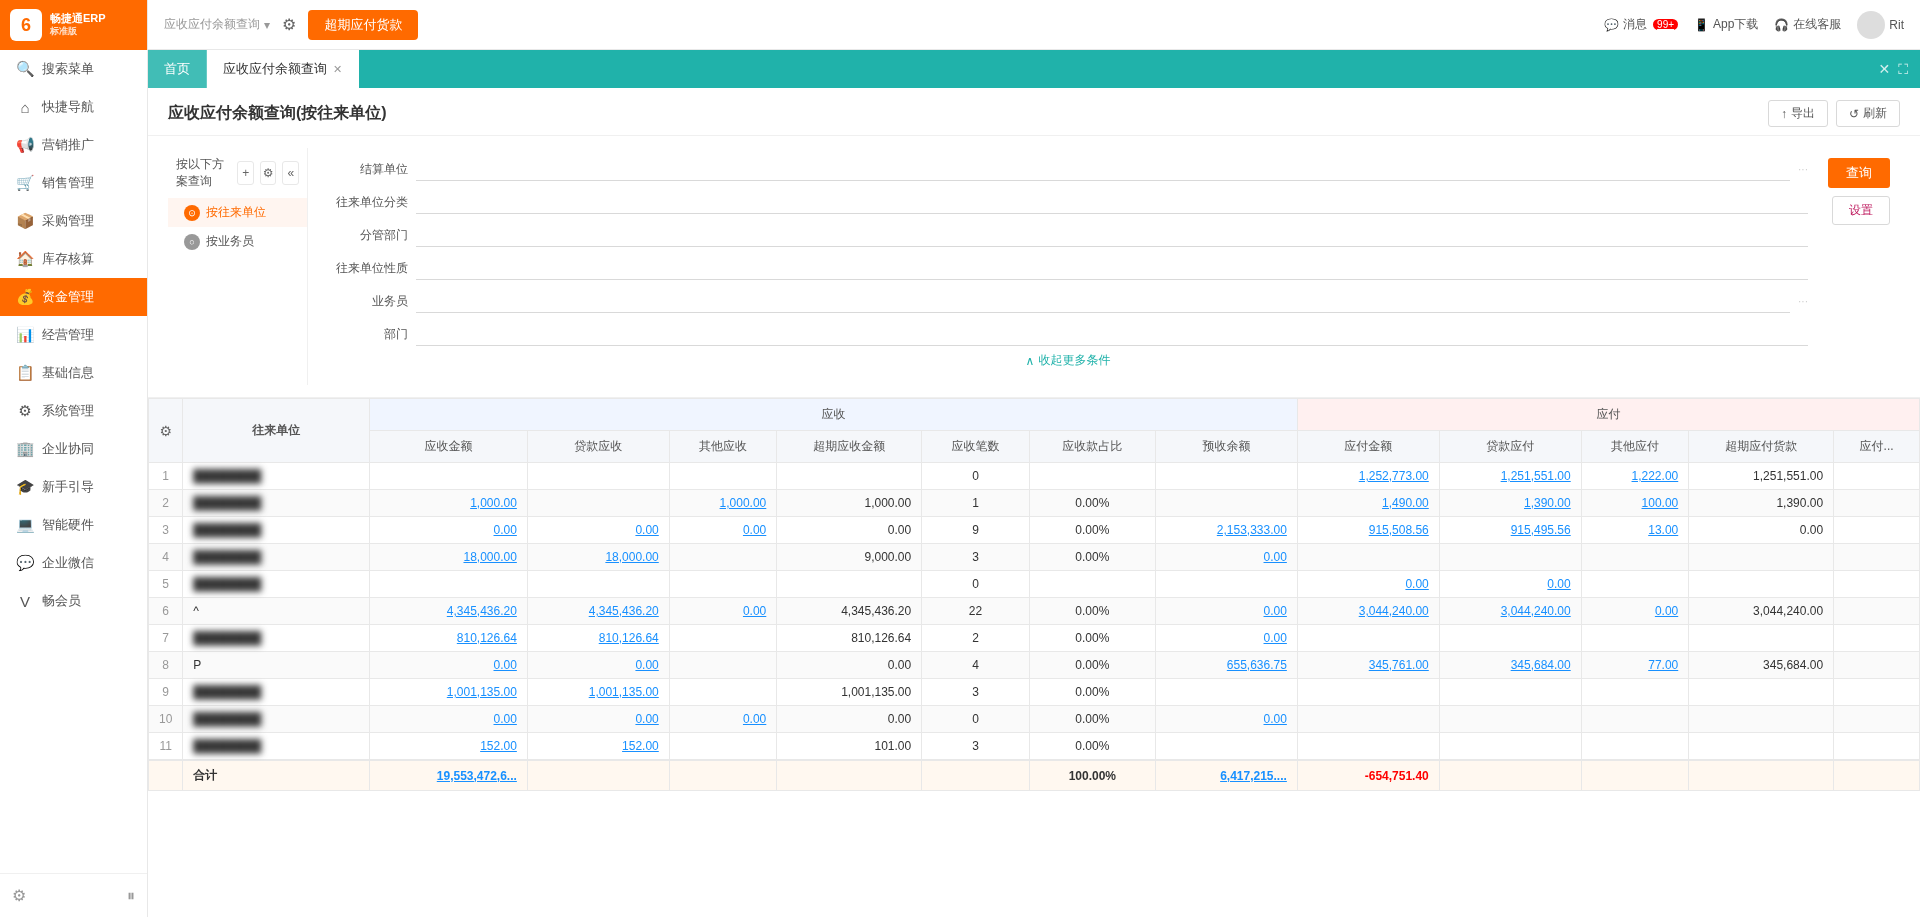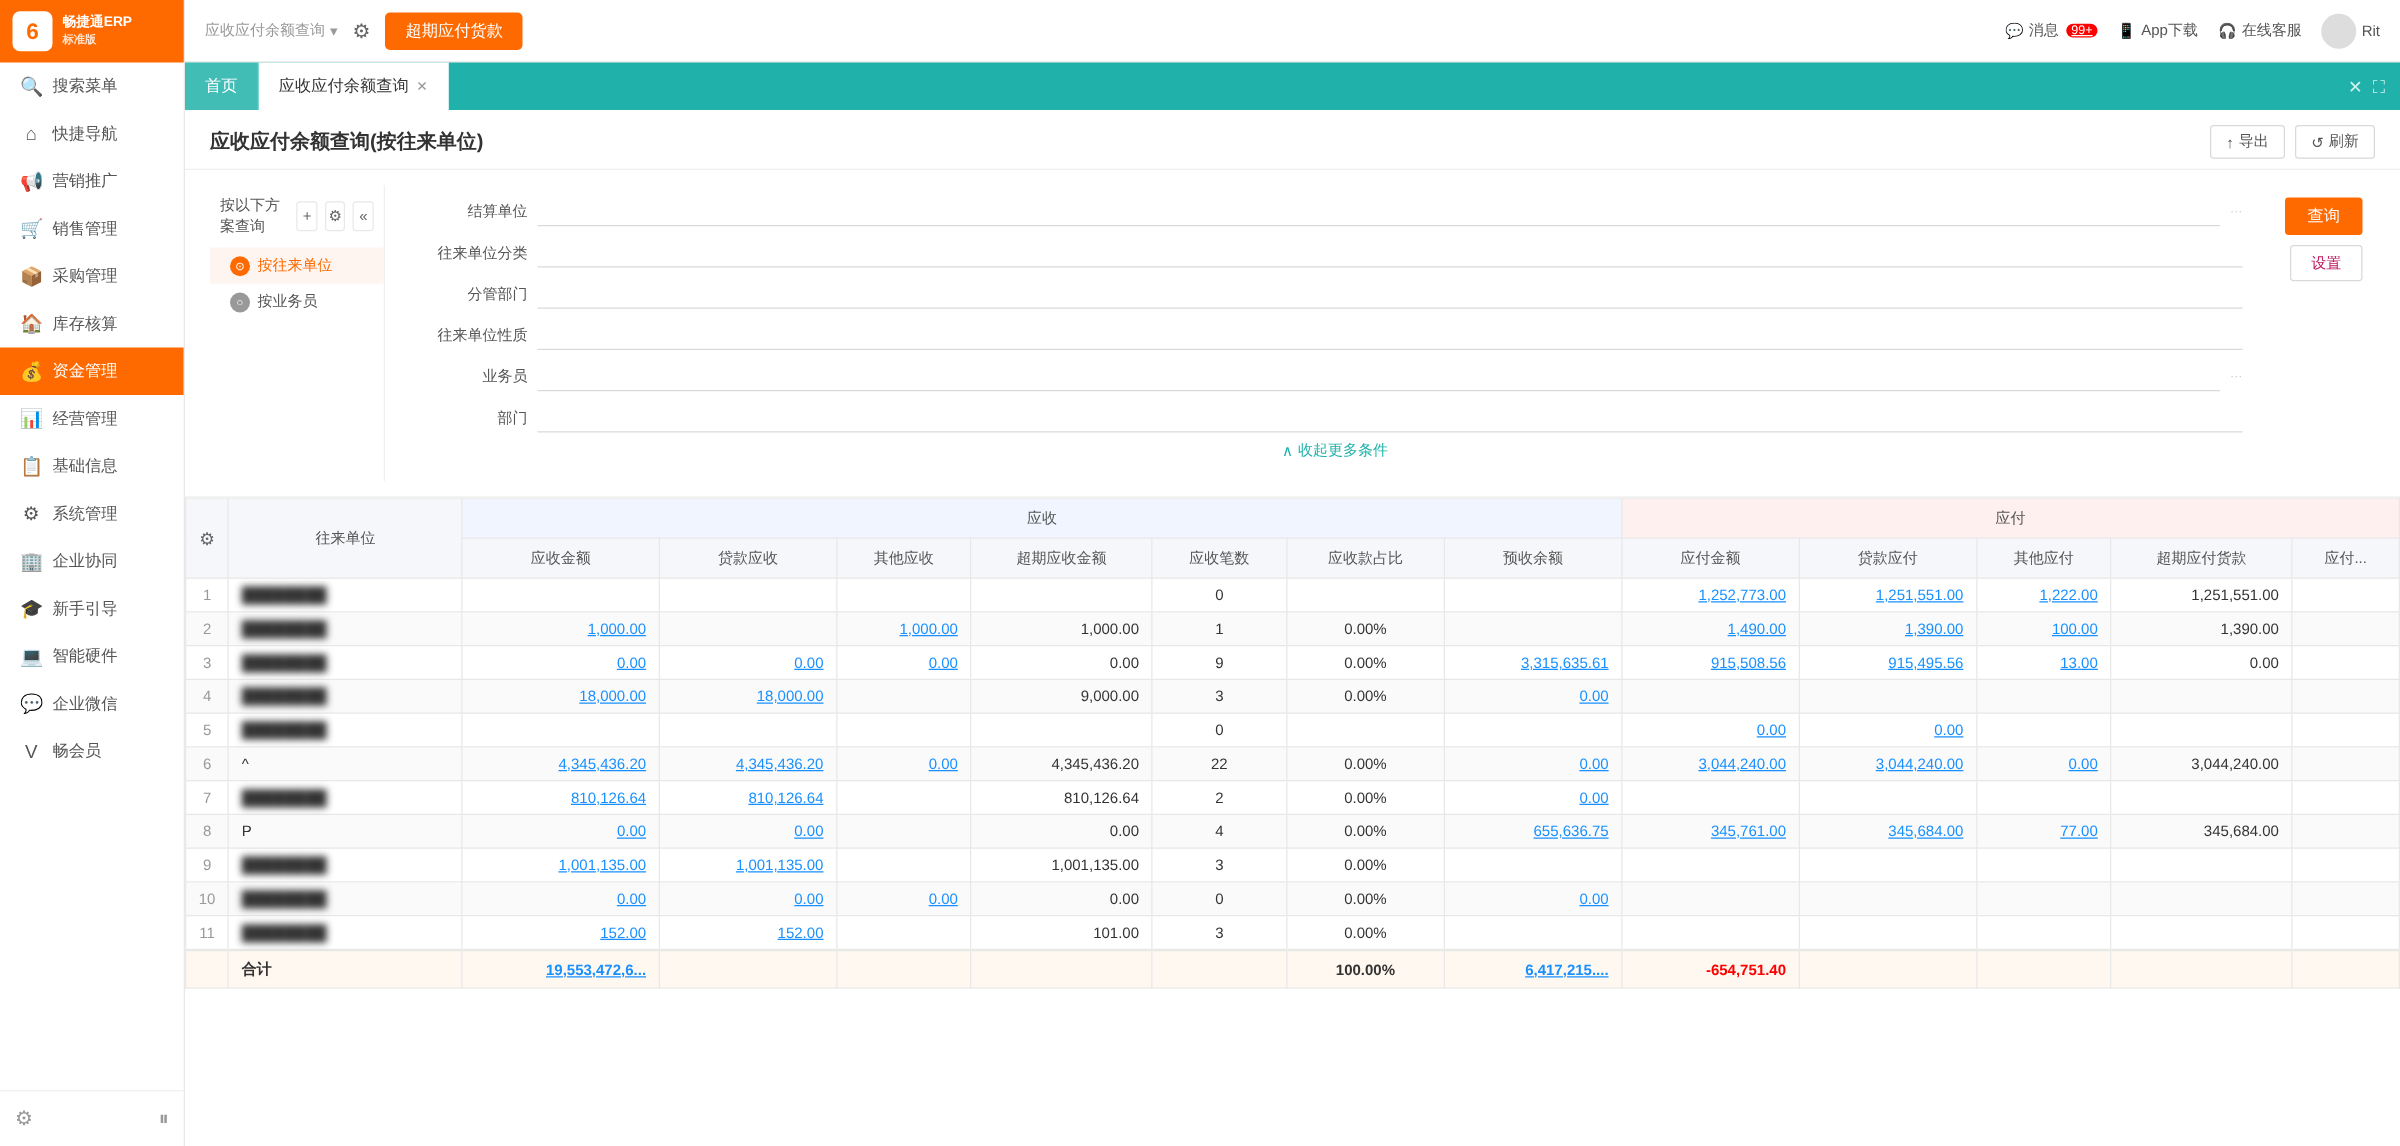--- a/index.html
+++ b/index.html
@@ -219,21 +219,21 @@
             <span>导出</span>
           </button>
           <button class="btn-outline">
             <span>↺</span>
             <span>刷新</span>
           </button>
         </div>
       </div>
 
       <div class="filter-area">
-        <div style="display:flex; gap:14px;">
+        <div style="display:flex; gap:0;">
 
           <div class="query-sidebar">
             <div style="display:flex; align-items:center; gap:6px; padding: 0 8px 8px; font-size:12px; color:#555;">
               <span>按以下方案查询</span>
               <span class="filter-icon-btn">+</span>
               <span class="filter-icon-btn">⚙</span>
               <span class="filter-icon-btn">«</span>
             </div>
             <div class="query-mode-item active">
               <div class="query-mode-icon">⊙</div>
@@ -287,21 +287,21 @@
         </div>
       </div>
 
       <div class="table-wrapper">
         <table>
           <thead>
             <tr>
               <th rowspan="2" class="settings-col">
                 <span class="table-settings-icon">⚙</span>
               </th>
-              <th rowspan="2" style="min-width:120px;">往来单位</th>
+              <th rowspan="2" style="min-width:120px;font-weight:bold;">往来单位</th>
               <th colspan="7" class="col-group-header">应收</th>
               <th colspan="5" class="col-group-header-pay">应付</th>
             </tr>
             <tr>
               <th>应收金额</th>
               <th>贷款应收</th>
               <th>其他应收</th>
               <th>超期应收金额</th>
               <th>应收笔数</th>
               <th>应收款占比</th>
@@ -348,21 +348,21 @@
               </tr>
               <tr>
                 <td class="row-num center">3</td>
                 <td class="text-left blurred" style="min-width:100px;">████████</td>
                 <td class="link-text">0.00</td>
                 <td class="link-text">0.00</td>
                 <td class="link-text">0.00</td>
                 <td>0.00</td>
                 <td class="center">9</td>
                 <td class="center">0.00%</td>
-                <td class="link-text">3,315,635.61</td>
+                <td class="link-text">2,153,333.00</td>
                 <td class="link-text">915,508.56</td>
                 <td class="link-text">915,495.56</td>
                 <td class="link-text">13.00</td>
                 <td>0.00</td>
                 <td></td>
               </tr>
               <tr>
                 <td class="row-num center">4</td>
                 <td class="text-left blurred" style="min-width:100px;">████████</td>
                 <td class="link-text">18,000.00</td>

